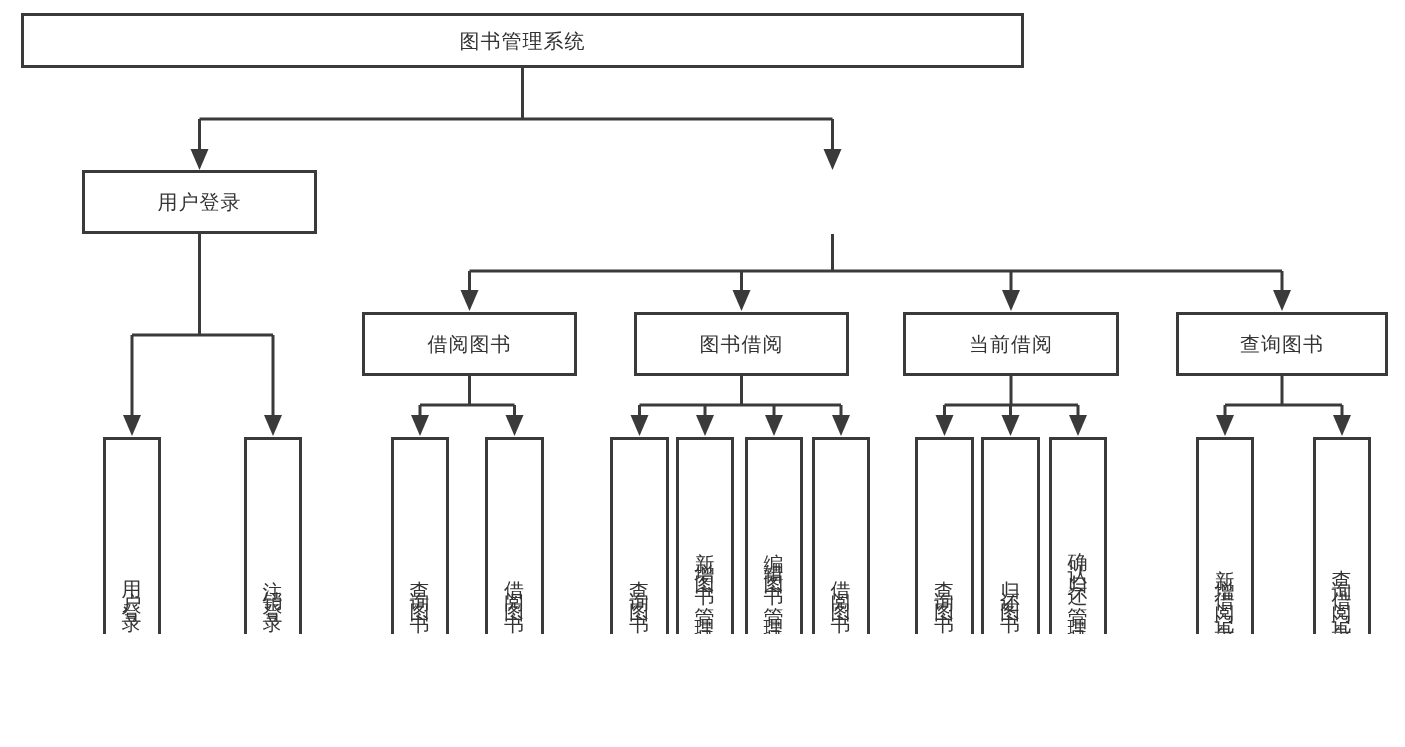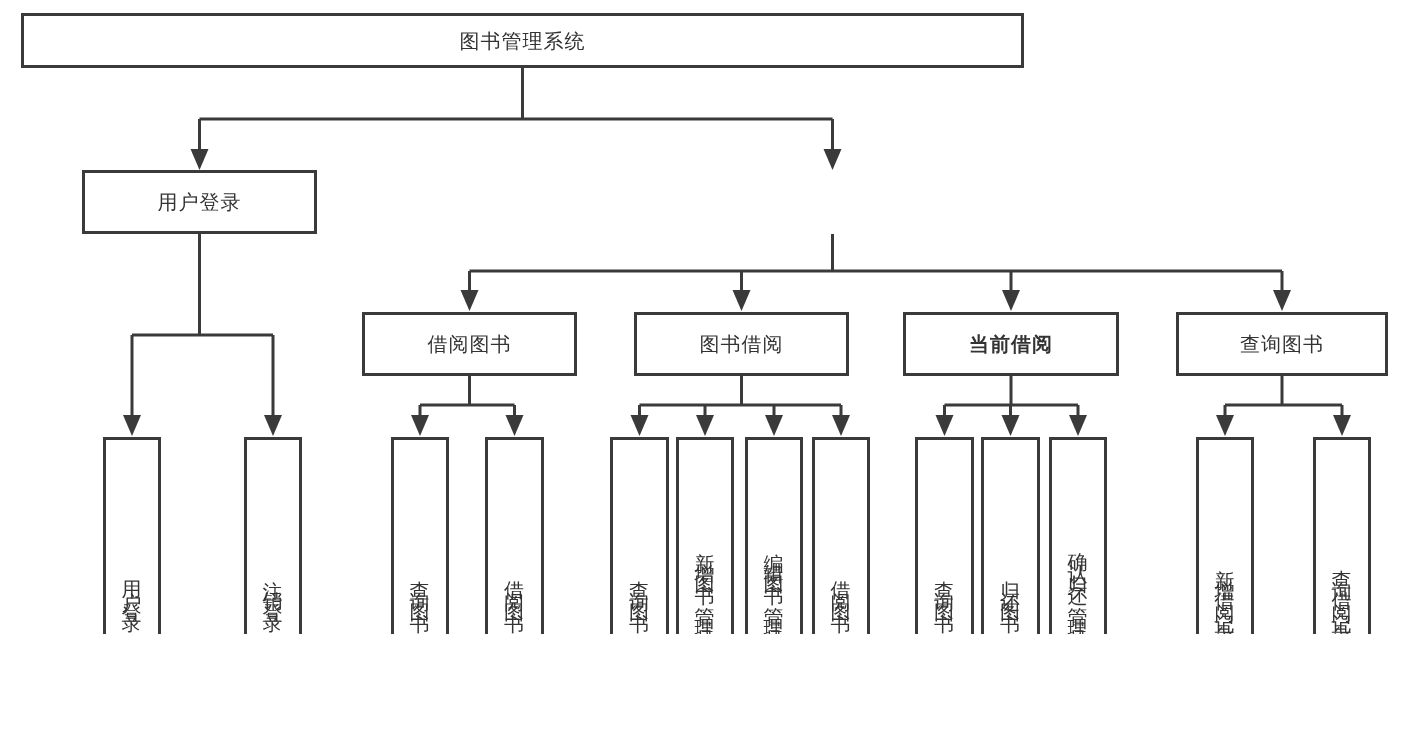--- a/index.html
+++ b/index.html
@@ -109,21 +109,21 @@
     <polygon points="1216,415 1234,415 1225,436"></polygon>
     <polygon points="1333,415 1351,415 1342,436"></polygon>
   </svg>
 
   <div class="box hbox" style="left:21px; top:13px; width:1003px; height:55px;">图书管理系统</div>
 
   <div class="box hbox" style="left:82px; top:170px; width:235px; height:64px;">用户登录</div>
 
   <div class="box hbox" style="left:362px; top:312px; width:215px; height:64px;">借阅图书</div>
   <div class="box hbox" style="left:634px; top:312px; width:215px; height:64px;">图书借阅</div>
-  <div class="box hbox" style="left:903px; top:312px; width:216px; height:64px;font-weight:bold;">当前借阅</div>
+  <div class="box hbox" style="left:903px; top:312px; width:216px; height:64px;">当前借阅</div>
   <div class="box hbox" style="left:1176px; top:312px; width:212px; height:64px;">查询图书</div>
 
   <div class="box vbox" style="left:103px; top:437px; width:58px; height:299px;">用户登录</div>
   <div class="box vbox" style="left:244px; top:437px; width:58px; height:299px;">注销登录</div>
 
   <div class="box vbox" style="left:391px; top:437px; width:58px; height:299px;">查询图书</div>
   <div class="box vbox" style="left:485px; top:437px; width:59px; height:299px;">借阅图书</div>
 
   <div class="box vbox" style="left:610px; top:437px; width:59px; height:299px;">查询图书</div>
   <div class="box vbox" style="left:676px; top:437px; width:58px; height:299px;">新增图书（管理员）</div>

